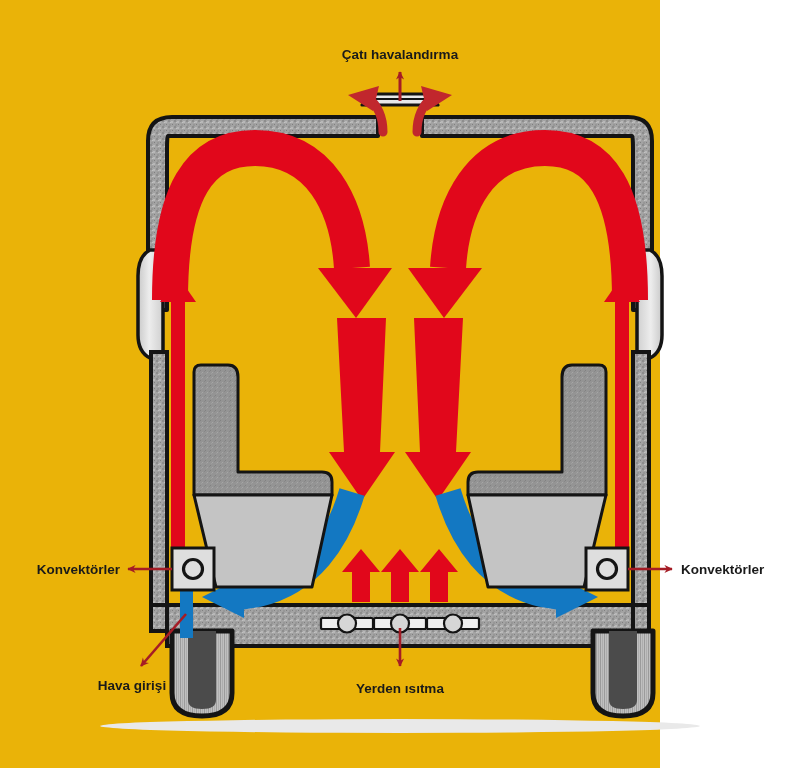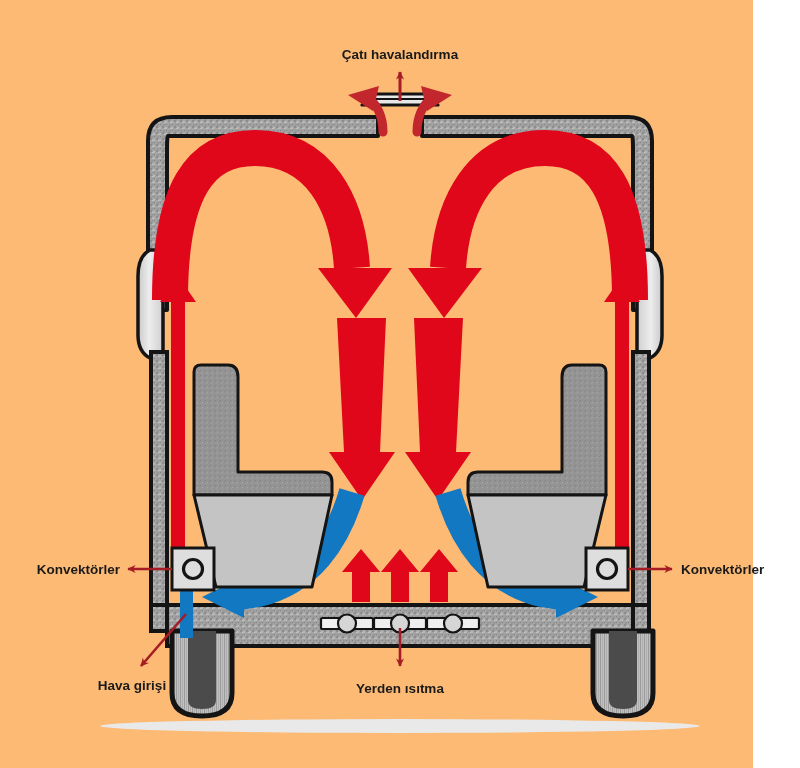--- a/index.html
+++ b/index.html
@@ -10,23 +10,23 @@
   }
   body {
     width: 800px;
     height: 768px;
     font-family: "Liberation Sans", sans-serif;
     overflow: hidden;
     position: relative;
   }
   #stage {
     position: relative;
-    width: 753px;
+    width: 660px;
     height: 768px;
-    background: #fdba74;
+    background: #eab308;
   }
   #stage svg {
     display: block;
   }
   .lbl {
     font-family: "Liberation Sans", sans-serif;
     font-size: 13.5px;
     font-weight: bold;
     fill: #1a1a1a;
   }

